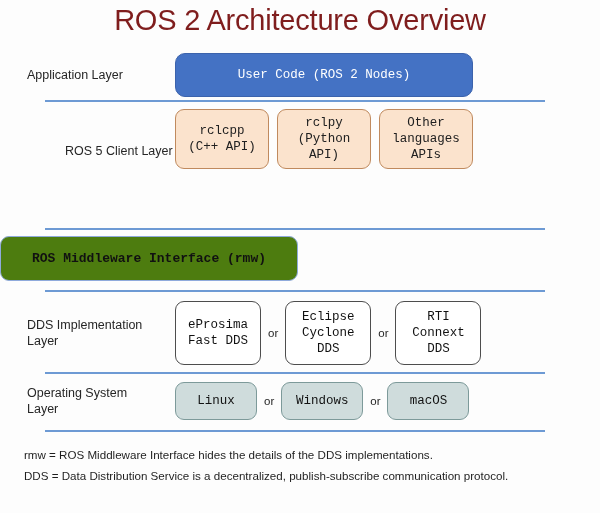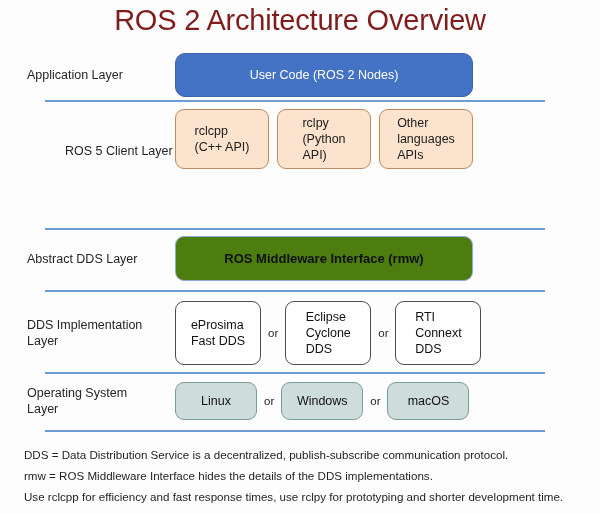--- a/index.html
+++ b/index.html
@@ -68,23 +68,25 @@
     height: 2px;
     background: #6d9ad4;
   }
 
   
   .box {
     box-sizing: border-box;
     display: flex;
     align-items: center;
     justify-content: center;
+    text-align: center;
     border-radius: 9px;
     font-size: 12.5px;
     line-height: 16px;
+    font-family: Liberation Mono, monospace;
   }
 
   .box-blue {
     background: #4472c4;
     border: 1px solid #3c63ac;
     color: #ffffff;
     border-radius: 10px;
   }
   .box-peach {
     background: #fbe3cd;
@@ -204,21 +206,20 @@
           <div>APIs</div>
         </div>
       </div>
     </div>
   </div>
 
 
   <div class="divider" id="div-2"></div>
 
   <div class="layer-row" id="row-abstract">
-    <div class="layer-label">Abstract DDS Layer</div>
     <div class="layer-content">
       <div class="box box-lightblue rmw-box">ROS Middleware Interface (rmw)</div>
     </div>
   </div>
 
   <div class="divider" id="div-3"></div>
 
   <div class="layer-row" id="row-dds">
     <div class="layer-label">
       <div>DDS Implementation</div>
@@ -262,18 +263,17 @@
       <div class="or-sep">or</div>
       <div class="box box-gray os-box">Windows</div>
       <div class="or-sep">or</div>
       <div class="box box-gray os-box">macOS</div>
     </div>
   </div>
 
   <div class="divider" id="div-5"></div>
 
   <div class="footnotes">
+    <div class="footnote">rmw = ROS Middleware Interface hides the details of the DDS implementations.</div>
     <div class="footnote">DDS = Data Distribution Service is a decentralized, publish-subscribe communication protocol.</div>
-    <div class="footnote">rmw = ROS Middleware Interface hides the details of the DDS implementations.</div>
-    <div class="footnote">Use rclcpp for efficiency and fast response times, use rclpy for prototyping and shorter development time.</div>
   </div>
 
 </div>
 
 </body></html>

